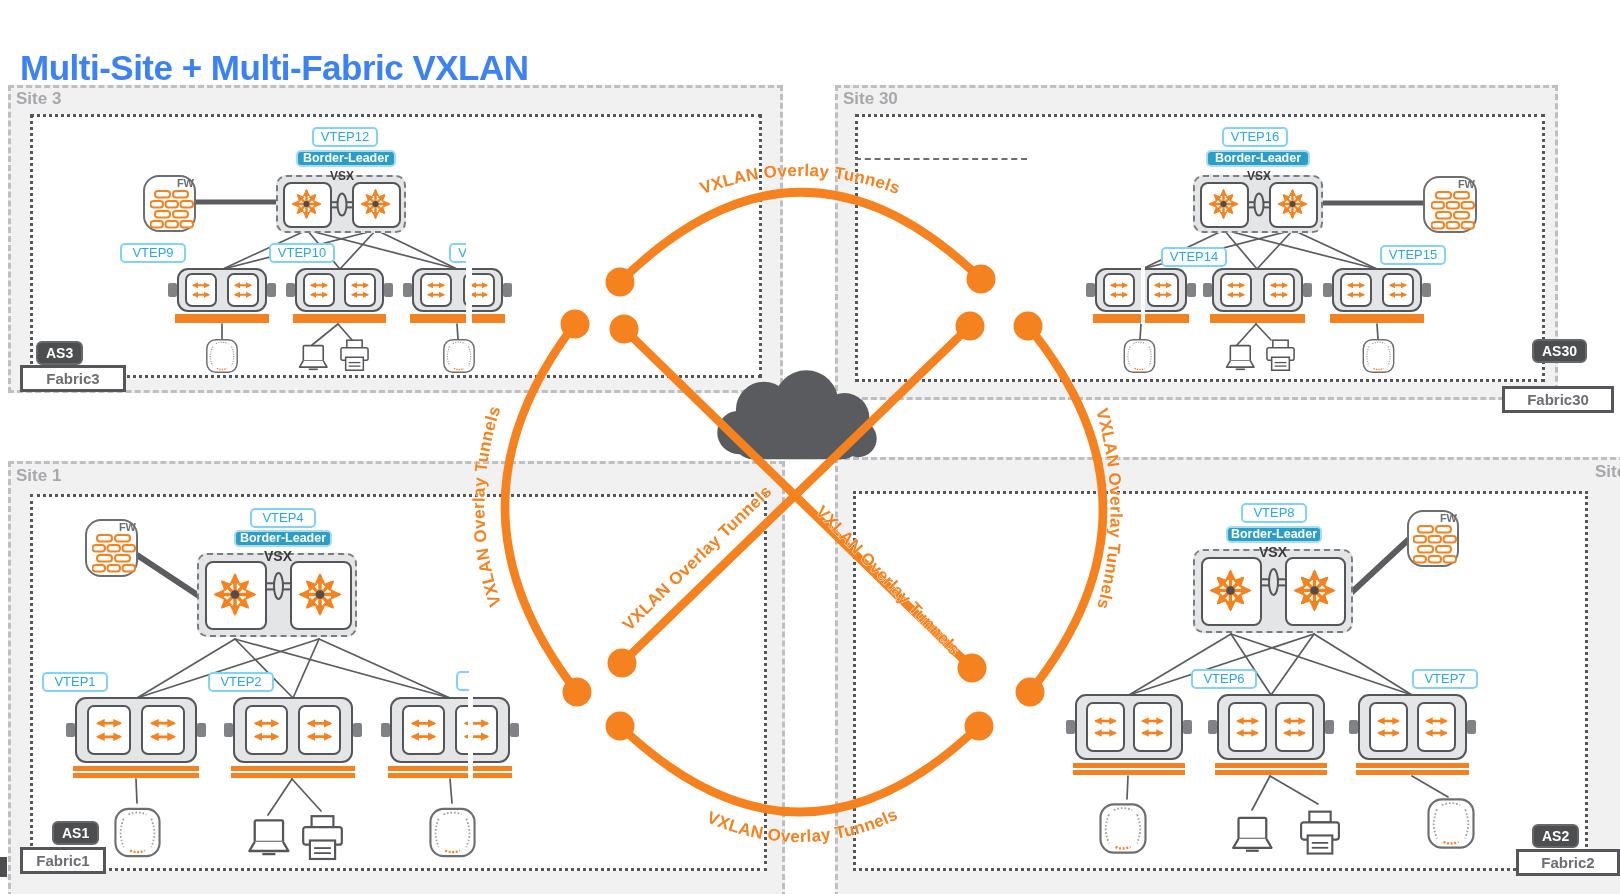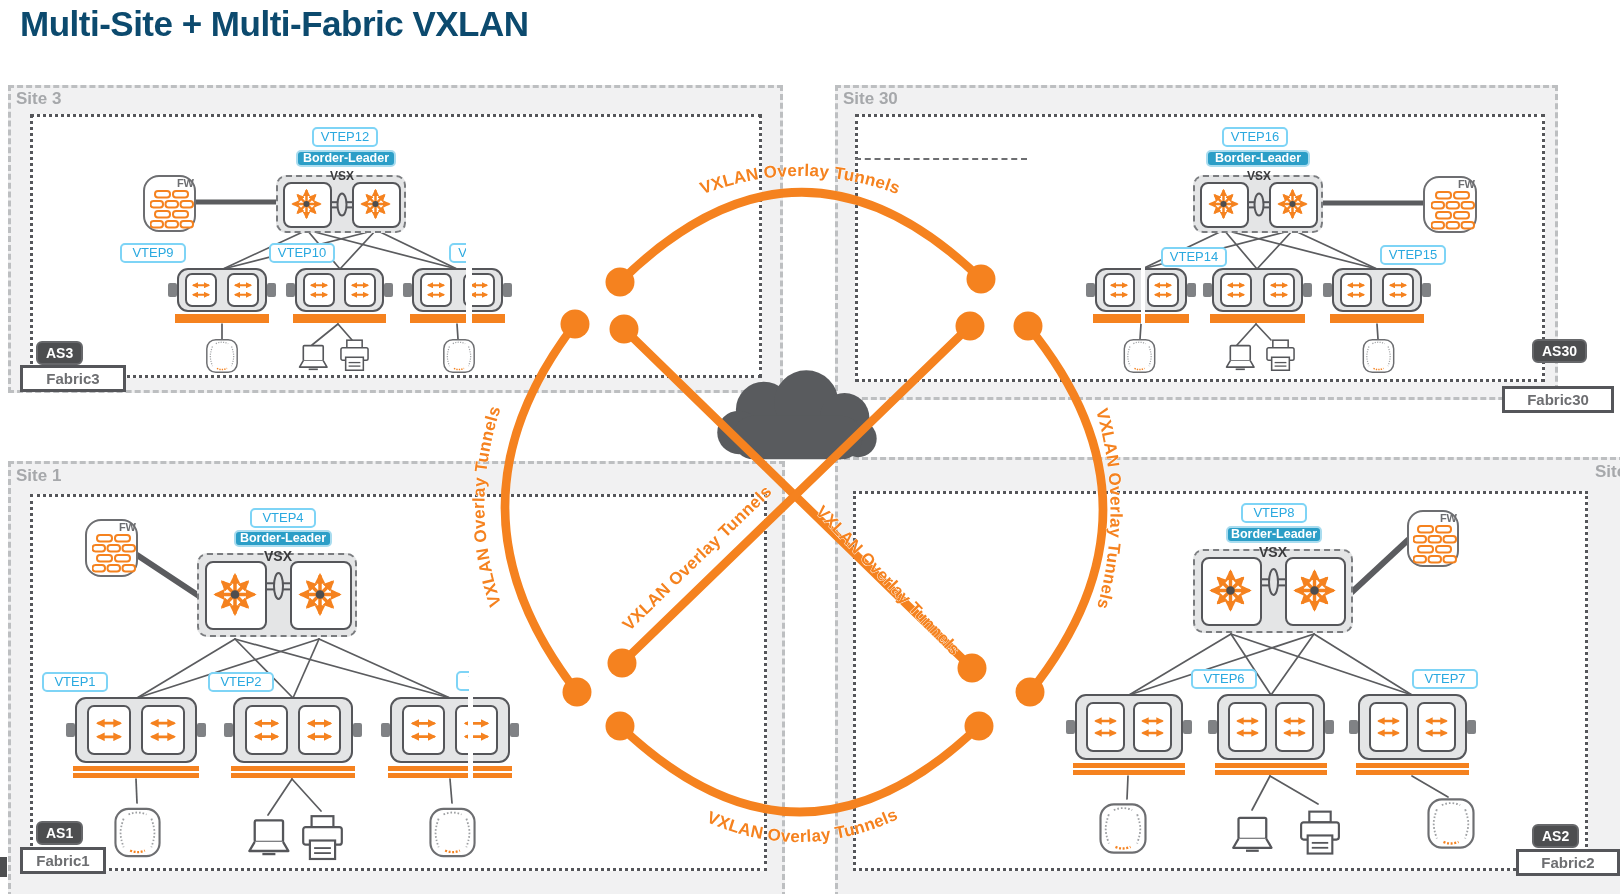--- a/index.html
+++ b/index.html
@@ -93,21 +93,21 @@
           <rect x="23" y="21" width="15" height="6.5" rx="3"></rect>
         <rect x="0.5" y="31" width="12.5" height="6.5" rx="3"></rect>
           <rect x="15.5" y="31" width="12.5" height="6.5" rx="3"></rect>
           <rect x="30.5" y="31" width="12.5" height="6.5" rx="3"></rect>
       </g>
     </symbol>
   </defs>
 </svg>
 
 <div id="stage">
-  <div class="title" style="color: #0c4a6e;">Multi-Site + Multi-Fabric VXLAN</div>
+  <div class="title" style="color: #3b82f6; margin-top: 44px;">Multi-Site + Multi-Fabric VXLAN</div>
   <div id="bg-layer">
       <div class="site" style="left: 8px; top: 85px; width: 775px; height: 308px;"></div>
       <div class="fabric" style="left: 30px; top: 114px; width: 732px; height: 264px;"></div>
       <div class="site-name" style="left: 16px; top: 89px;">Site 3</div>
       <div class="site" style="left: 835px; top: 85px; width: 723px; height: 315px;"></div>
       <div class="fabric" style="left: 855px; top: 114px; width: 690px; height: 268px;"></div>
       <div class="site-name" style="left: 843px; top: 89px;">Site 30</div>
       <div class="xdash" style="left: 855px; top: 158px; width: 172px; height: 0px;"></div>
       <div class="site" style="left: 8px; top: 461px; width: 777px; height: 437px;"></div>
       <div class="fabric" style="left: 30px; top: 494px; width: 737px; height: 377px;"></div>
@@ -406,21 +406,21 @@
       </svg>
       <svg width="49" height="46" style="position: absolute; left: 244px; top: 815px; overflow: visible;">
         <use href="#sym-laptop" width="49" height="46"></use>
       </svg>
       <svg width="47" height="54" style="position: absolute; left: 299px; top: 811px; overflow: visible;">
         <use href="#sym-printer" width="47" height="54"></use>
       </svg>
       <svg width="49" height="57" style="position: absolute; left: 428px; top: 804px; overflow: visible;">
         <use href="#sym-ap" width="49" height="57"></use>
       </svg>
-      <div class="as-badge" style="left: 36px; top: 821px;">AS1</div>
+      <div class="as-badge" style="left: 52px; top: 821px;">AS1</div>
       <div class="fabric-label" style="left: 20px; top: 847px; width: 86px;">Fabric1</div>
       <div class="fw" style="left: 1407px; top: 510px; width: 52px; height: 57px;"><div class="fw-t">FW</div><svg width="44" height="40" viewBox="0 0 44 40">
           <use href="#sym-bricks"></use>
         </svg></div>
       <div class="vtep" style="left: 1241px; top: 503px;">VTEP8</div>
       <div class="bl" style="left: 1226px; top: 526px; width: 96px;">Border-Leader</div>
       <div class="vsx-box" style="left: 1193px; top: 549px; width: 160px; height: 84px;"></div>
       <div class="vsx-inner" style="left: 1201px; top: 557px; width: 61px; height: 69px;"></div>
       <svg width="53" height="61" style="position: absolute; left: 1204px; top: 560px; overflow: visible;">
         <use href="#sym-spine" width="53" height="61"></use>

